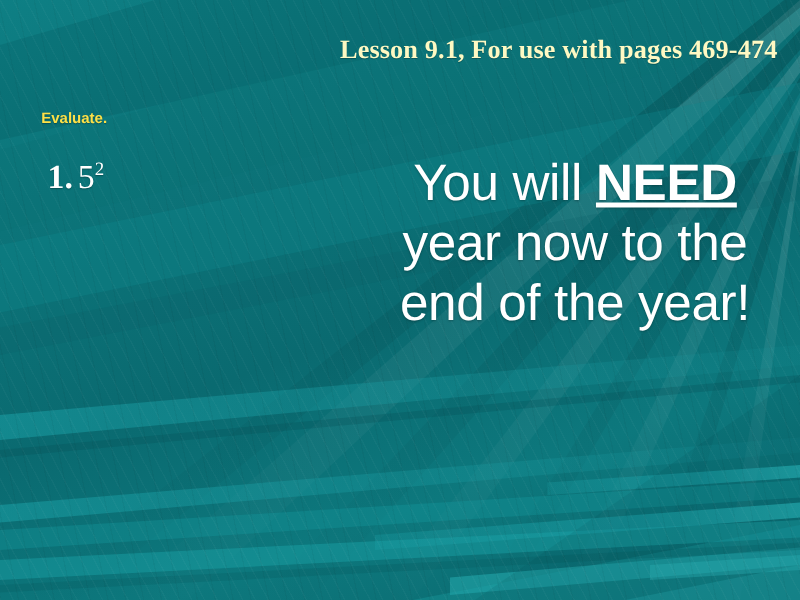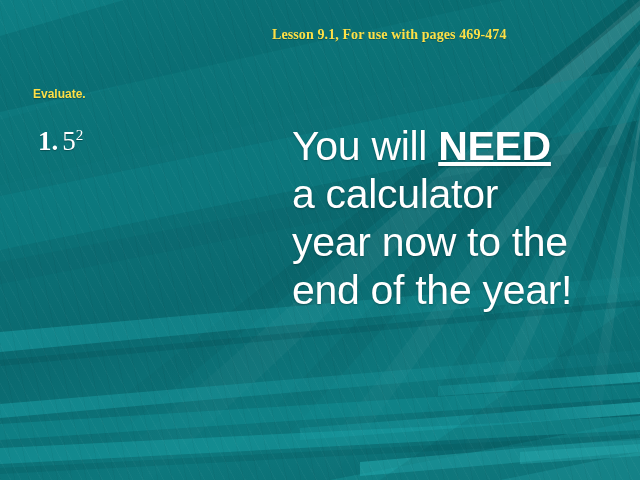--- a/index.html
+++ b/index.html
@@ -65,24 +65,24 @@
 
   
   .bg-svg { display: block; }
 
   
   .lesson-header {
     position: absolute;
     top: 27px;
     left: 272px;
     width: 360px;
-    color: #fde047;
+    color: #fef9c3;
     font-family: "Liberation Serif", serif;
     font-weight: bold;
-    font-size: 14px;
+    font-size: 21px;
     letter-spacing: 0.1px;
     white-space: nowrap;
     text-shadow: 0 1px 0 rgba(0,0,0,0.22);
   }
 
   .left-col {
     position: absolute;
     left: 33px;
     top: 84px;
     width: 215px;
@@ -121,21 +121,21 @@
   }
 
   #problem-1 { top: 126px; }
   #problem-2 { top: 275px; }
 
   .main-message {
     position: absolute;
     left: 292px;
     top: 122px;
     width: 336px;
-    text-align: left;
+    text-align: center;
     color: #ffffff;
     font-family: "Liberation Sans", sans-serif;
     font-size: 41px;
     line-height: 48px;
     letter-spacing: -0.3px;
     text-shadow: 0 1px 2px rgba(0,0,0,0.28);
   }
   .main-message .emphasis {
     font-weight: bold;
     text-decoration: underline;
@@ -223,18 +223,17 @@
 
   <div class="problem" id="problem-1">
     <span class="num">1.</span><span class="base">5</span><sup>2</sup>
   </div>
 
 
   <div class="main-message">
     <span class="msg-line">
       <span>You will </span><span class="emphasis">NEED</span>
     </span>
-    <span class="msg-line">a calculator</span>
     <span class="msg-line">year now to the</span>
     <span class="msg-line">end of the year!</span>
   </div>
 
 </div>
 
 </body></html>

